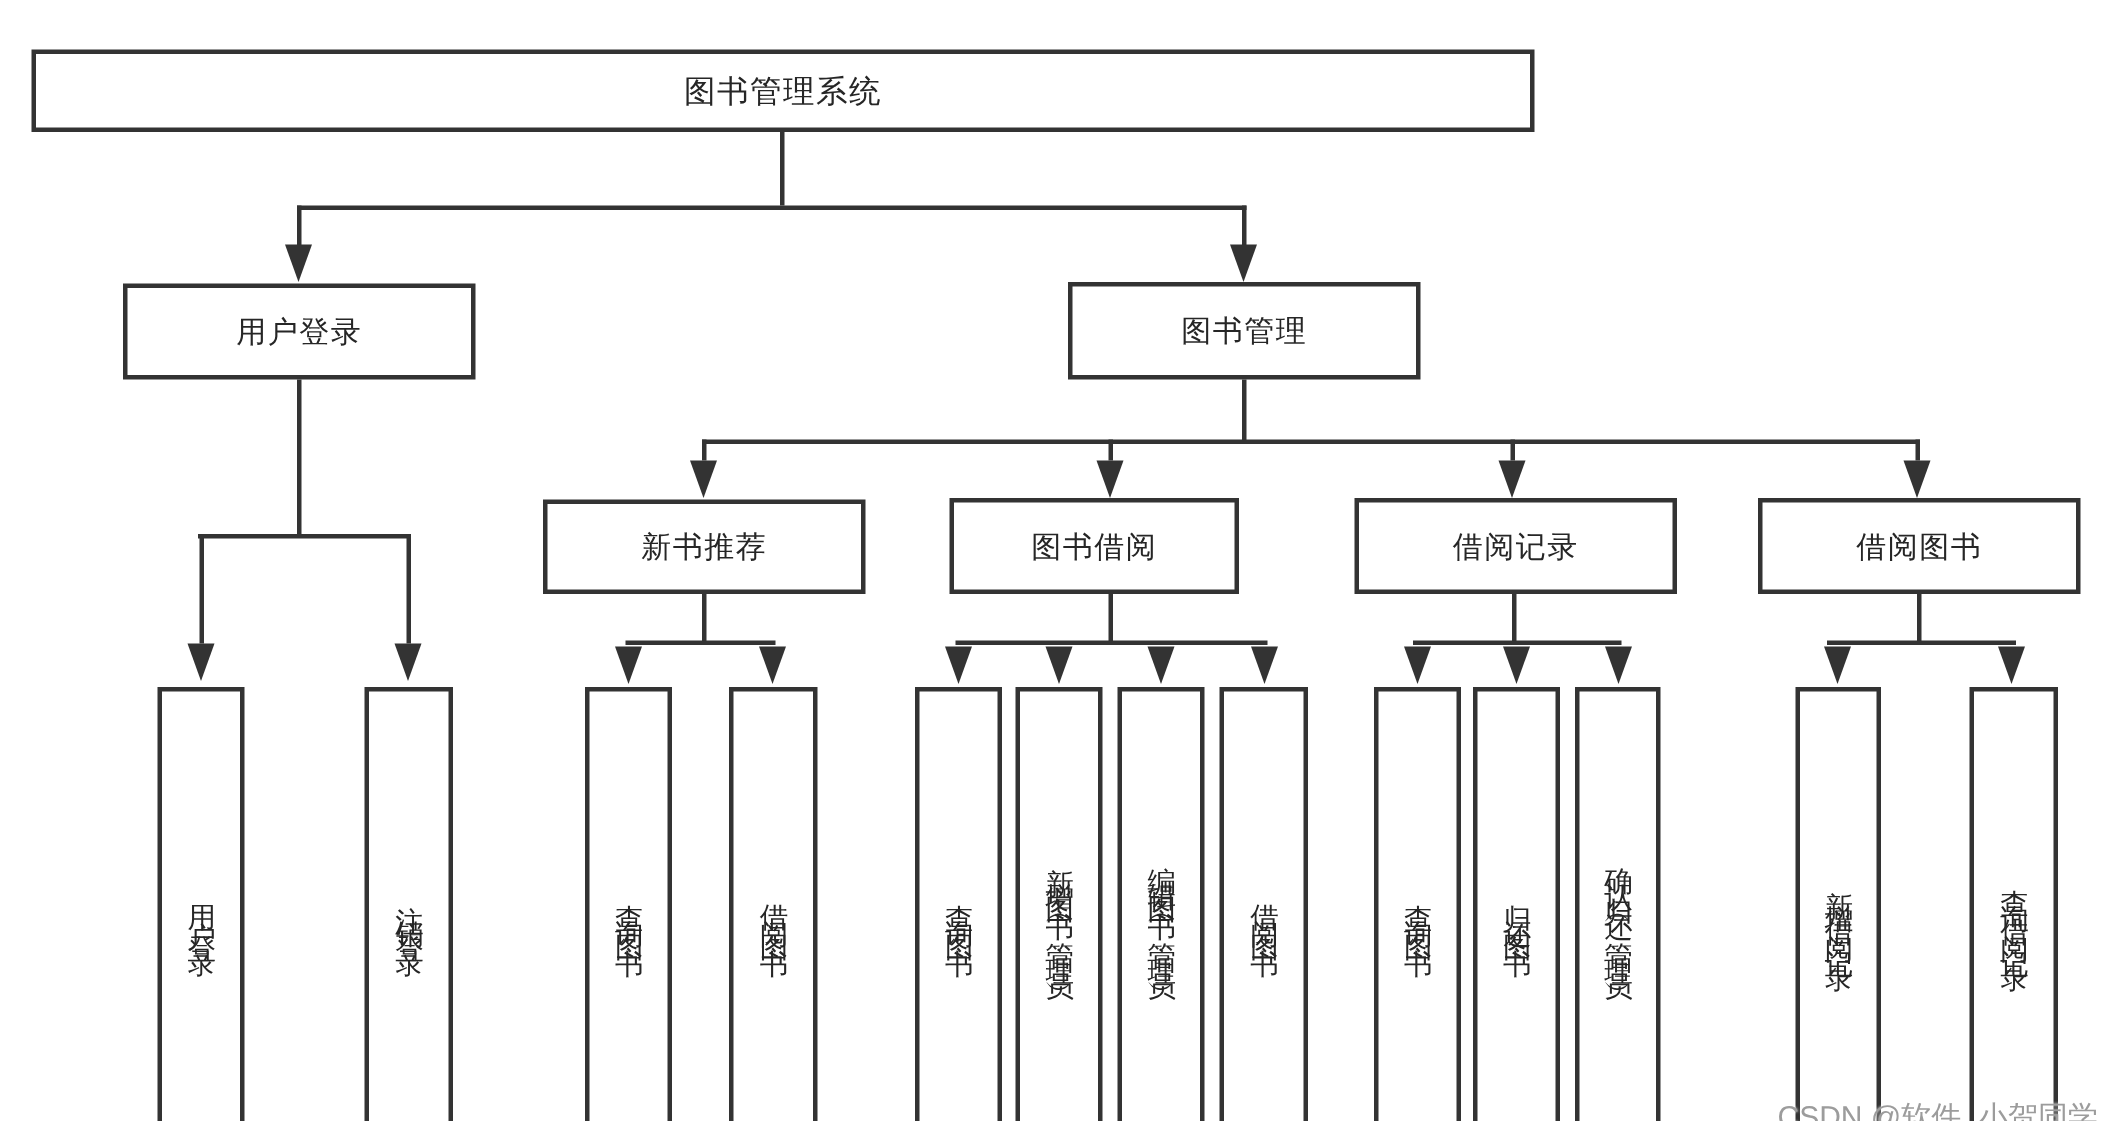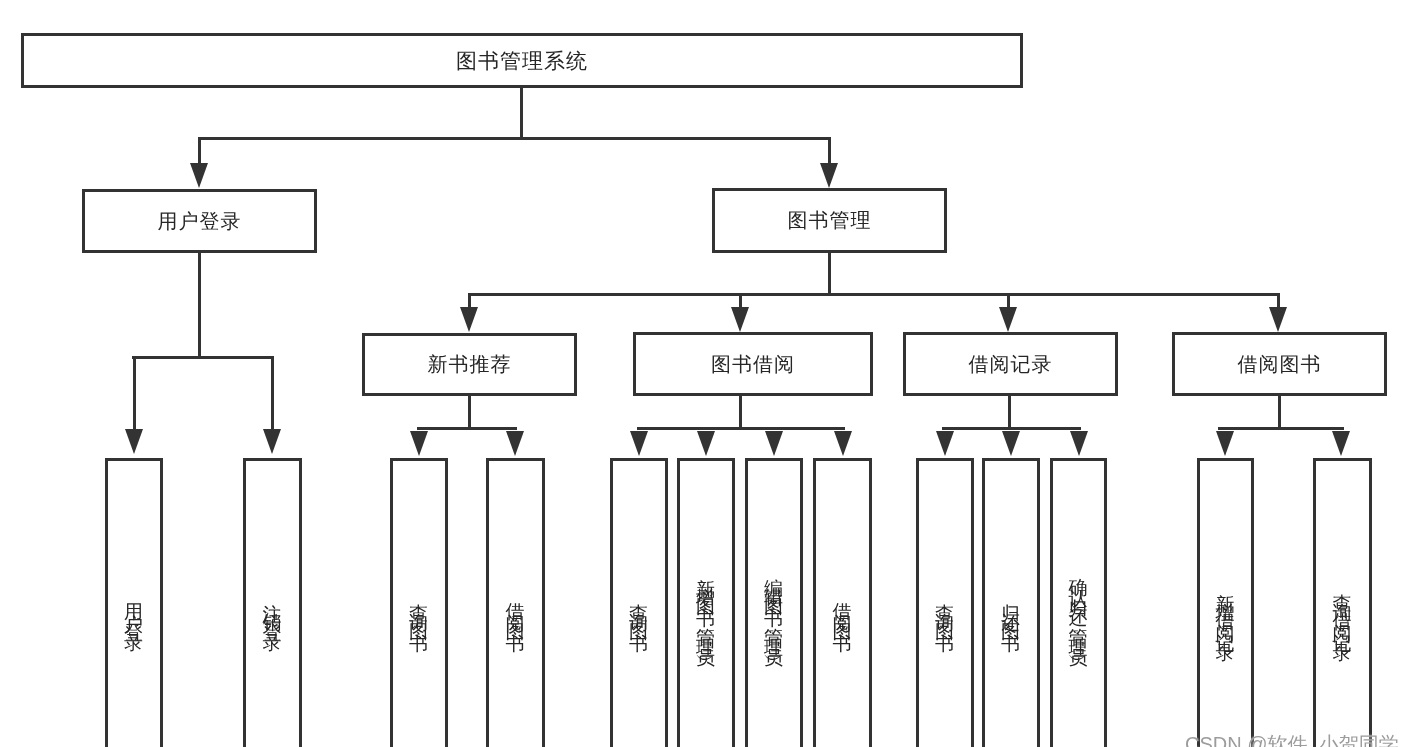--- a/index.html
+++ b/index.html
@@ -69,21 +69,21 @@
   </div>
 
   <div class="box hbox" style="left:362px;top:313px;width:215px;height:63px;">
     <span>新书推荐</span>
   </div>
 
   <div class="box hbox" style="left:712px;top:168px;width:235px;height:65px;">
     <span>图书管理</span>
   </div>
 
-  <div class="box hbox" style="left:633px;top:312px;width:240px;height:64px;">
+  <div class="box hbox" style="left:633px;top:312px;width:193px;height:64px;">
     <span>图书借阅</span>
   </div>
 
   <div class="box hbox" style="left:903px;top:312px;width:215px;height:64px;">
     <span>借阅记录</span>
   </div>
 
   <div class="box hbox" style="left:1172px;top:312px;width:215px;height:64px;">
     <span>借阅图书</span>
   </div>

